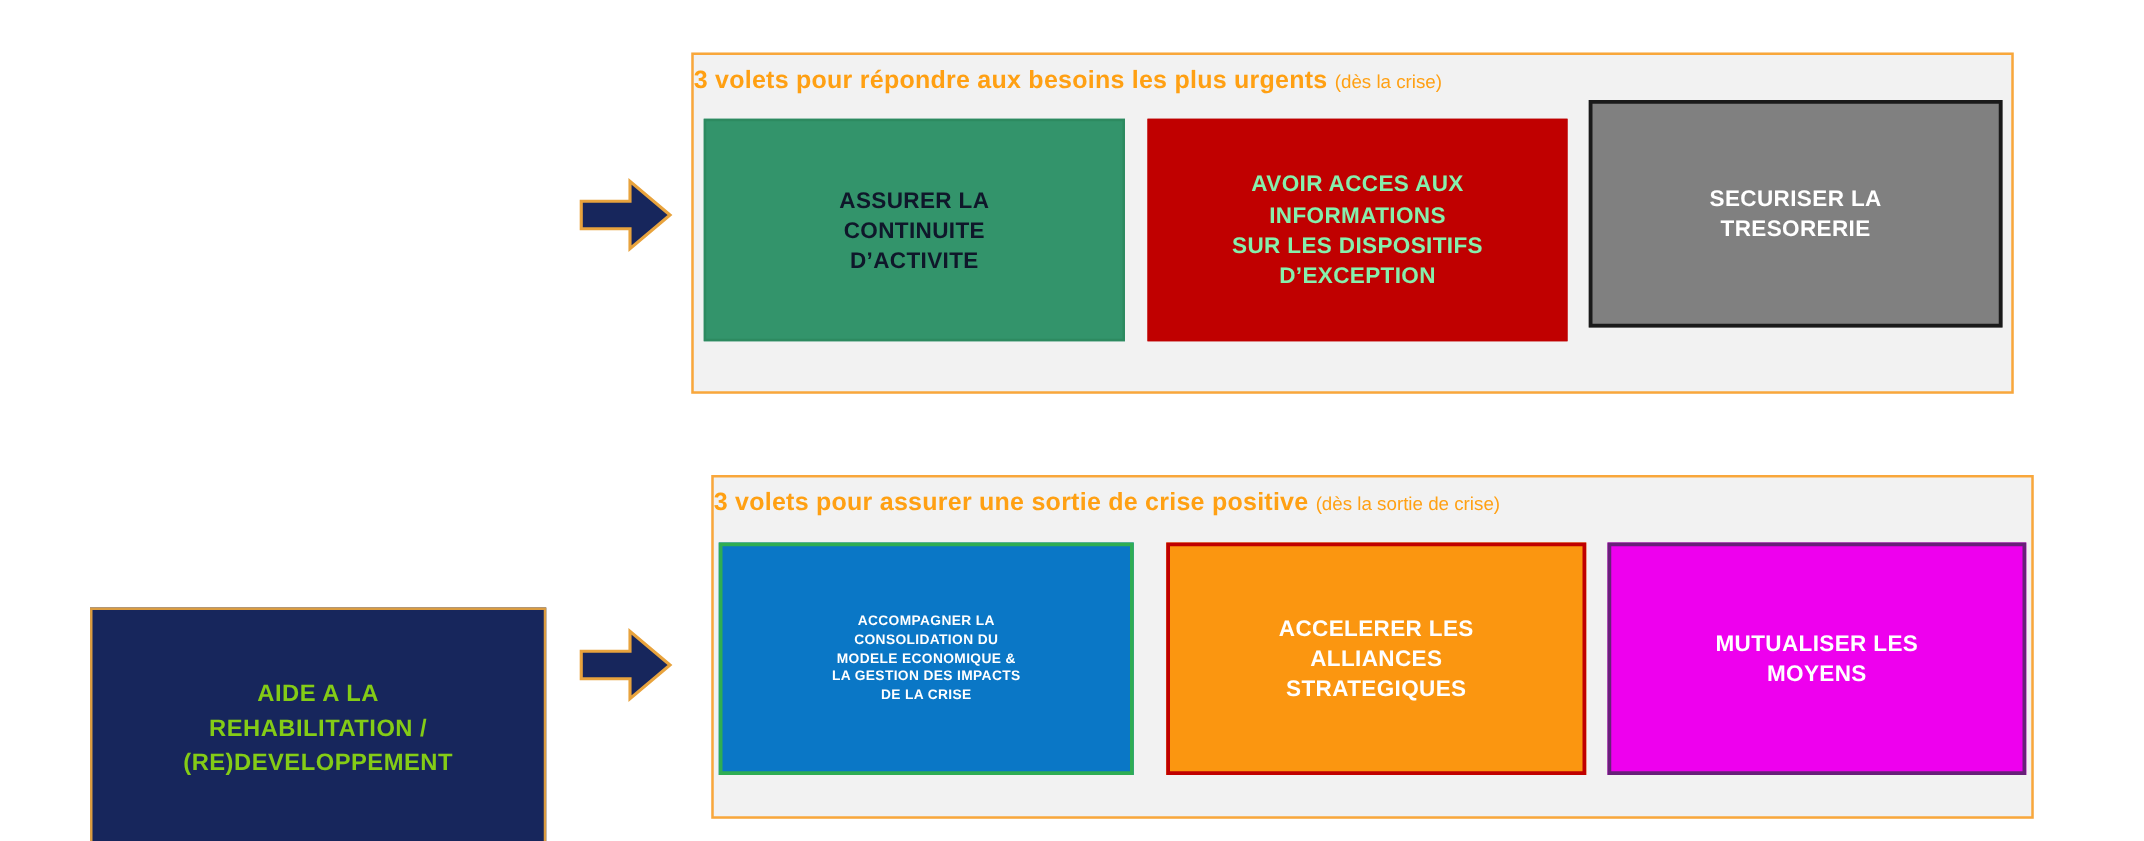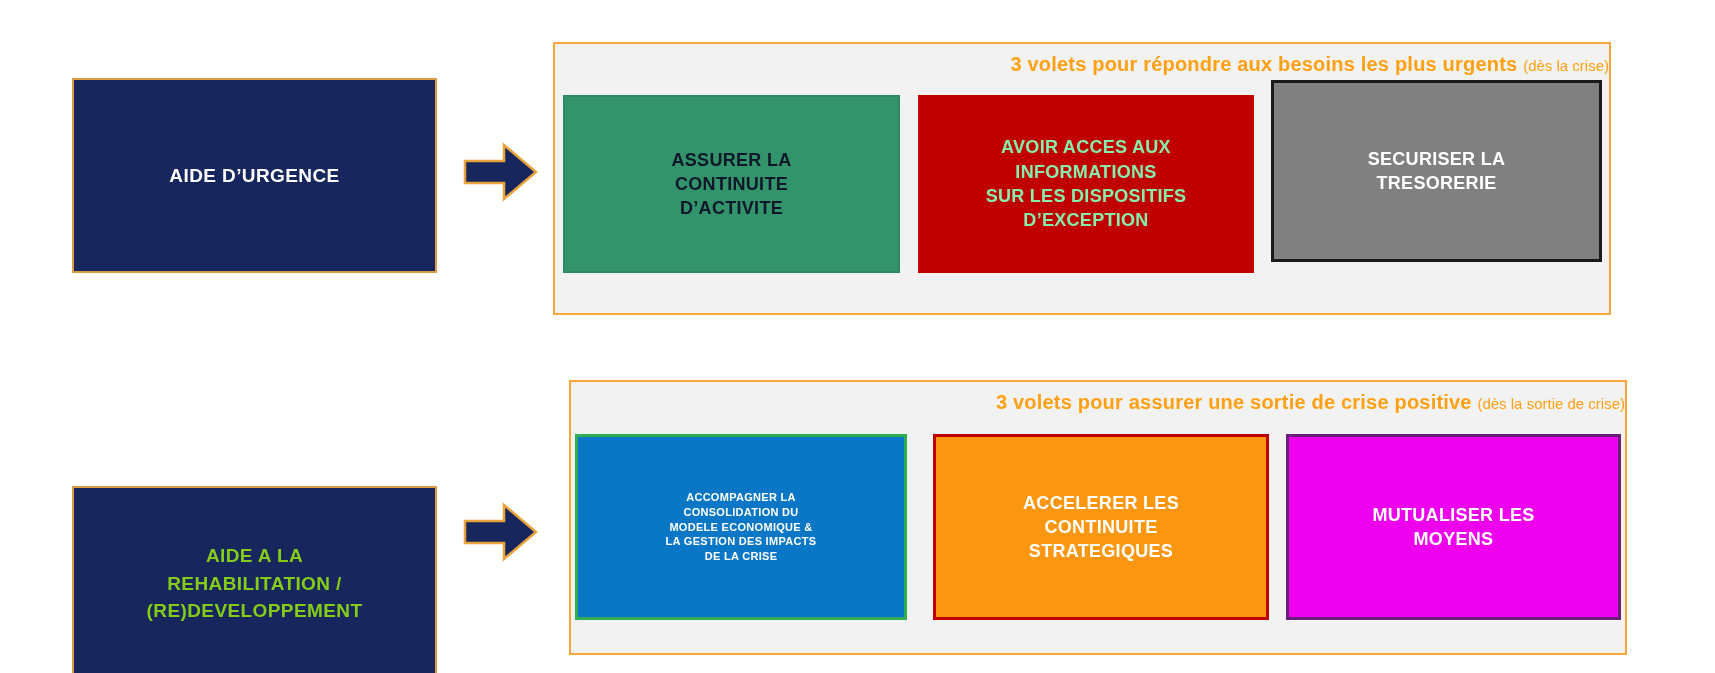--- a/index.html
+++ b/index.html
@@ -23,21 +23,21 @@
   .arrow svg{display:block;width:100%;height:100%;}
   .arrow polygon{stroke:var(--arrow-outline,#E8A33D);stroke-width:2.5;fill:currentColor;stroke-linejoin:miter;}
 
   
   .panel{
     position:absolute;box-sizing:border-box;border:2px solid transparent;
   }
   .panel-1{left:553px;top:42px;width:1058px;height:273px;}
   .panel-2{left:553px;top:380px;width:1058px;height:275px;margin-left:16px;}
   .panel-title{
-    position:absolute;left:0;right:0;top:9px;text-align:right;
+    position:absolute;left:0;right:0;top:9px;text-align:left;
     font-weight:700;font-size:20px;letter-spacing:.2px;
   }
   .panel-title .t-note{font-weight:400;font-size:15px;letter-spacing:0;}
 
   
   .item{
     position:absolute;display:flex;align-items:center;justify-content:center;
     text-align:center;font-weight:700;font-size:18px;letter-spacing:.3px;
     line-height:1.35;white-space:pre-line;box-sizing:border-box;
     border:0 solid transparent;
@@ -49,21 +49,20 @@
   
   .item-r2a{left:4px;top:52px;width:332px;height:186px;border-width:3px;font-size:11px;}
   .item-r2b{left:362px;top:52px;width:336px;height:186px;border-width:3px;}
   .item-r2c{left:715px;top:52px;width:335px;height:186px;border-width:3px;}
 </style>
 </head>
 <body>
 
 <div class="canvas">
 
-  <div class="source-box source-1" style="background-color: rgb(23, 38, 92); border-color: rgb(218, 156, 65); color: rgb(255, 255, 255);">AIDE D’URGENCE</div>
 
   <div class="arrow arrow-1" style="color: rgb(23, 38, 92); --arrow-outline: #E8A33D;">
     <svg viewBox="0 0 78 78" aria-hidden="true">
       <polygon points="3,28 42,28 42,12 74,39 42,66 42,50 3,50"></polygon>
     </svg>
   </div>
 
   <div class="panel panel-1" style="background-color: rgb(242, 242, 242); border-color: rgb(249, 167, 59);">
 
     <div class="panel-title" style="color: rgb(255, 160, 19);">
@@ -101,20 +100,20 @@
       <span class="t-note">(dès la sortie de crise)</span>
     </div>
 
     <div class="item item-r2a" style="background-color: rgb(10, 119, 198); border-color: rgb(47, 173, 83); color: rgb(255, 255, 255);">ACCOMPAGNER LA
 CONSOLIDATION DU
 MODELE ECONOMIQUE &amp;
 LA GESTION DES IMPACTS
 DE LA CRISE</div>
 
     <div class="item item-r2b" style="background-color: rgb(251, 150, 16); border-color: rgb(192, 0, 0); color: rgb(255, 255, 255);">ACCELERER LES
-CONTINUITE
+ALLIANCES
 STRATEGIQUES</div>
 
     <div class="item item-r2c" style="background-color: rgb(238, 0, 238); border-color: rgb(104, 32, 121); color: rgb(255, 255, 255);">MUTUALISER LES
 MOYENS</div>
   </div>
 
 </div>
 
 </body></html>

